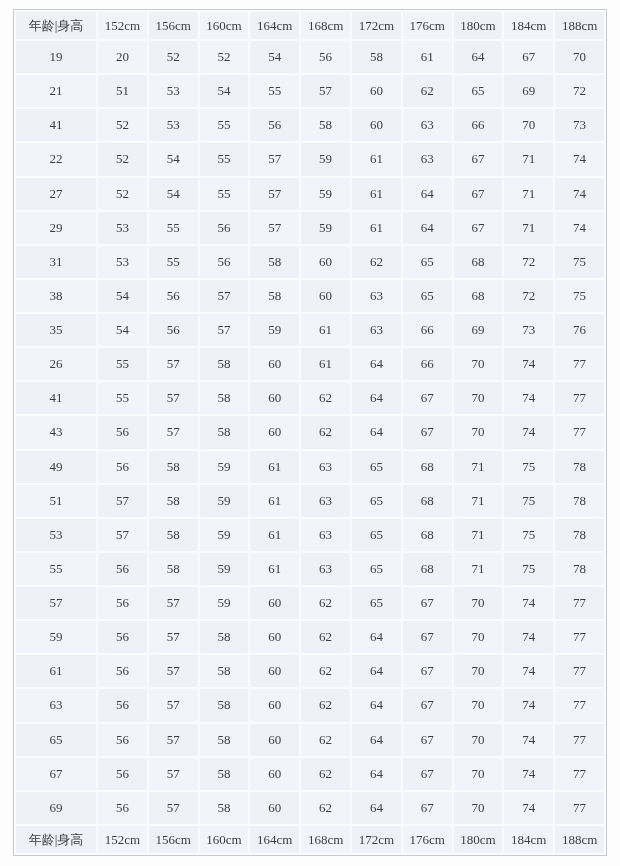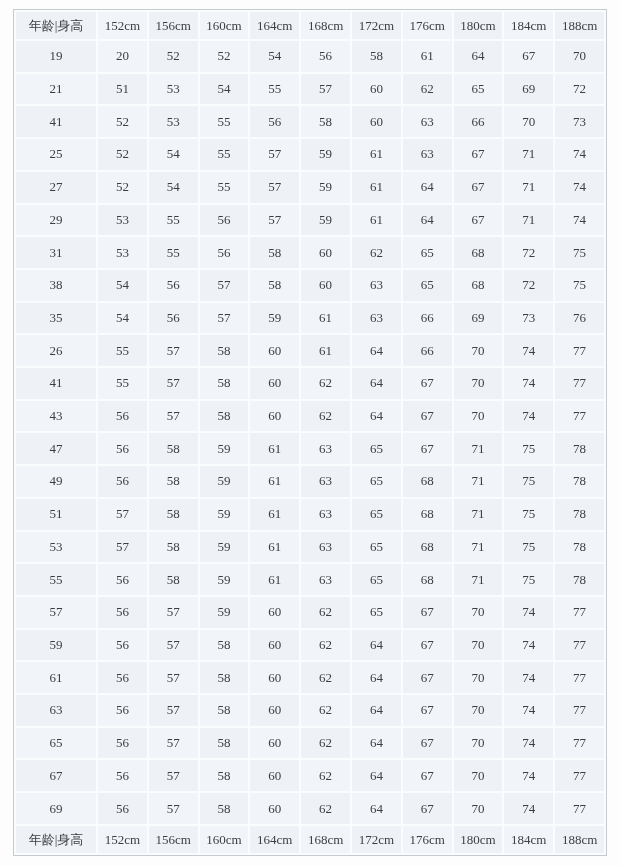--- a/index.html
+++ b/index.html
@@ -102,21 +102,21 @@
           <td>55</td>
           <td>56</td>
           <td>58</td>
           <td>60</td>
           <td>63</td>
           <td>66</td>
           <td>70</td>
           <td>73</td>
         </tr>
         <tr>
-          <th>25</th>
+          <th>22</th>
           <td>52</td>
           <td>54</td>
           <td>55</td>
           <td>57</td>
           <td>59</td>
           <td>61</td>
           <td>63</td>
           <td>67</td>
           <td>71</td>
           <td>74</td>
@@ -217,33 +217,20 @@
           <td>56</td>
           <td>57</td>
           <td>58</td>
           <td>60</td>
           <td>62</td>
           <td>64</td>
           <td>67</td>
           <td>70</td>
           <td>74</td>
           <td>77</td>
-        </tr>
-        <tr>
-          <th>47</th>
-          <td>56</td>
-          <td>58</td>
-          <td>59</td>
-          <td>61</td>
-          <td>63</td>
-          <td>65</td>
-          <td>67</td>
-          <td>71</td>
-          <td>75</td>
-          <td>78</td>
         </tr>
         <tr>
           <th>49</th>
           <td>56</td>
           <td>58</td>
           <td>59</td>
           <td>61</td>
           <td>63</td>
           <td>65</td>
           <td>68</td>

